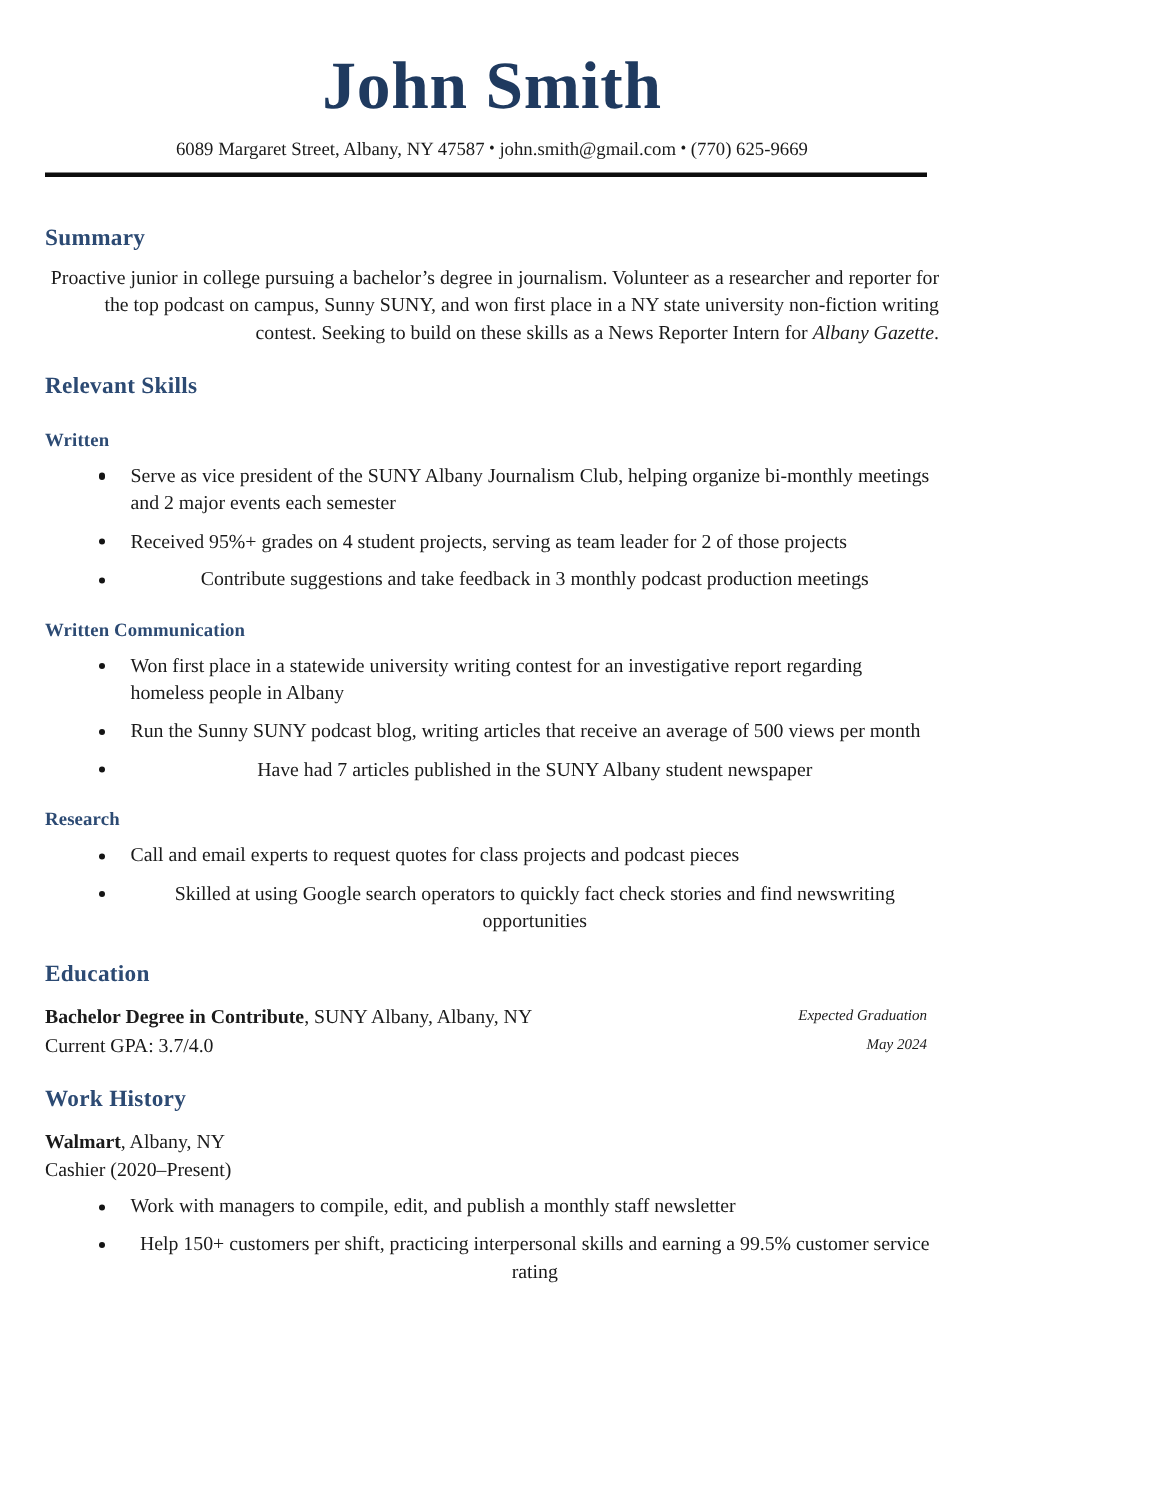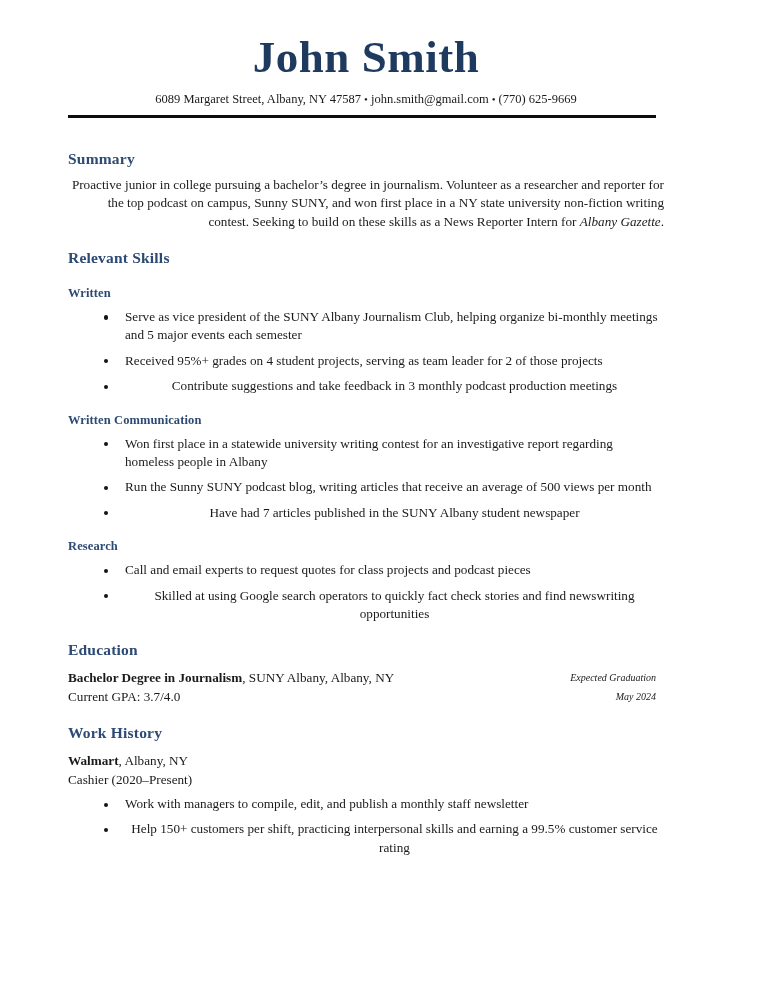--- a/index.html
+++ b/index.html
@@ -14,21 +14,20 @@
     color: #1a1a1a;
     -webkit-font-smoothing: antialiased;
   }
   .page {
     position: relative;
     width: 656px;
     height: 994px;
     background: #ffffff;
     box-sizing: border-box;
     padding: 0 30px;
-    margin-left: 38px;
   }
   
   .header {
     padding-top: 34px;
     text-align: center;
   }
   .full-name {
     font-family: "Liberation Serif", "DejaVu Serif", serif;
     font-size: 45px;
     font-weight: bold;
@@ -163,21 +162,21 @@
     <div class="section">
       <h2 class="section-title">Summary</h2>
       <p class="body-text"><span>Proactive junior in college pursuing a bachelor’s degree in journalism. Volunteer as a researcher and reporter for the top podcast on campus, Sunny SUNY, and won first place in a NY state university non-fiction writing contest. Seeking to build on these skills as a News Reporter Intern for </span><span class="italic">Albany Gazette</span><span>.</span></p>
     </div>
 
     <div class="section">
       <h2 class="section-title">Relevant Skills</h2>
 
       <h3 class="sub-title">Written</h3>
       <ul class="bullets">
-        <li>Serve as vice president of the SUNY Albany Journalism Club, helping organize bi-monthly meetings and 5 major events each semester</li>
+        <li>Serve as vice president of the SUNY Albany Journalism Club, helping organize bi-monthly meetings and 2 major events each semester</li>
         <li>Received 95%+ grades on 4 student projects, serving as team leader for 2 of those projects</li>
         <li>Contribute suggestions and take feedback in 3 monthly podcast production meetings</li>
       </ul>
 
       <h3 class="sub-title">Written Communication</h3>
       <ul class="bullets">
         <li>Won first place in a statewide university writing contest for an investigative report regarding homeless people in Albany</li>
         <li>Run the Sunny SUNY podcast blog, writing articles that receive an average of 500 views per month</li>
         <li>Have had 7 articles published in the SUNY Albany student newspaper</li>
       </ul>
@@ -186,21 +185,21 @@
       <ul class="bullets">
         <li>Call and email experts to request quotes for class projects and podcast pieces</li>
         <li>Skilled at using Google search operators to quickly fact check stories and find newswriting opportunities</li>
       </ul>
     </div>
 
     <div class="section">
       <h2 class="section-title">Education</h2>
       <div class="entry">
         <div class="entry-row">
-          <div class="entry-left"><span class="bold">Bachelor Degree in Journalism</span><span>, SUNY Albany, Albany, NY</span></div>
+          <div class="entry-left"><span class="bold">Bachelor Degree in Contribute</span><span>, SUNY Albany, Albany, NY</span></div>
           <div class="entry-right">Expected Graduation</div>
         </div>
         <div class="entry-row">
           <div class="entry-left">Current GPA: 3.7/4.0</div>
           <div class="entry-right">May 2024</div>
         </div>
       </div>
     </div>
 
     <div class="section">

